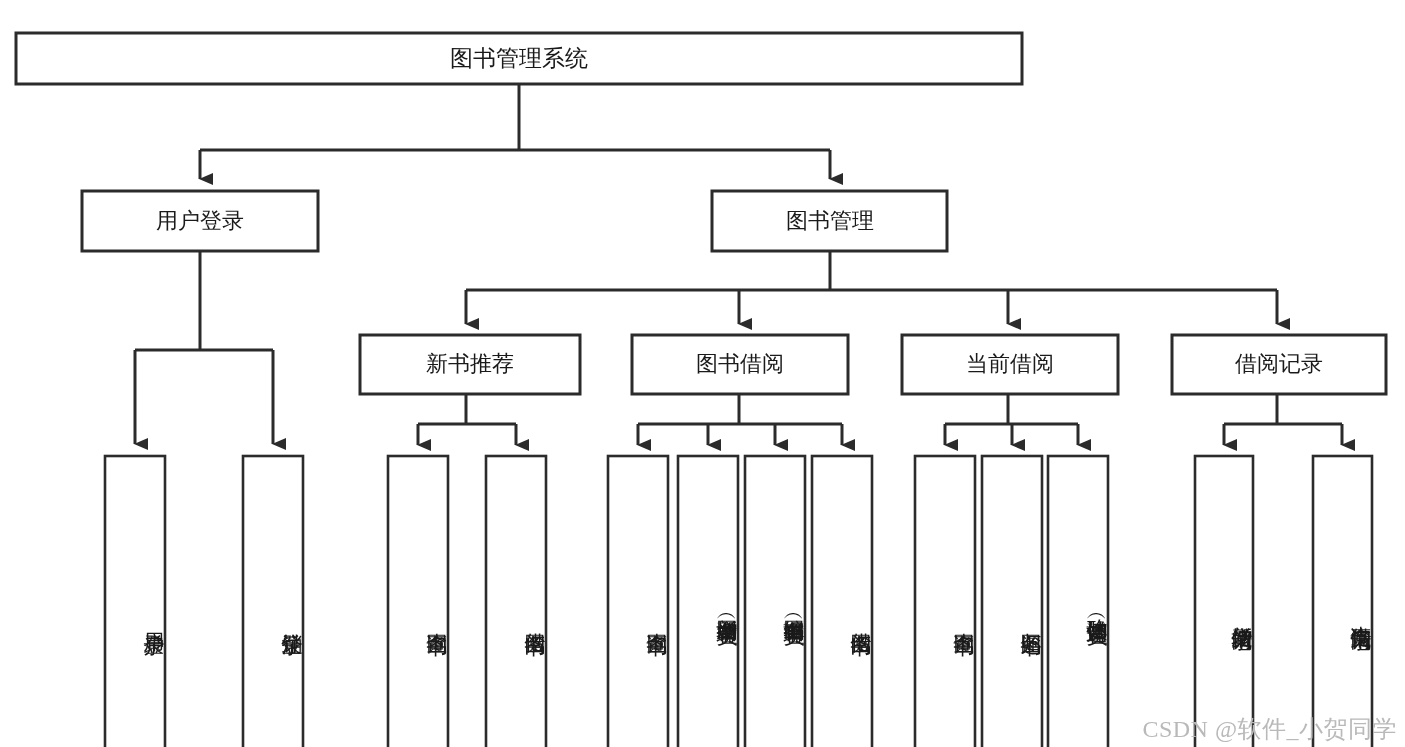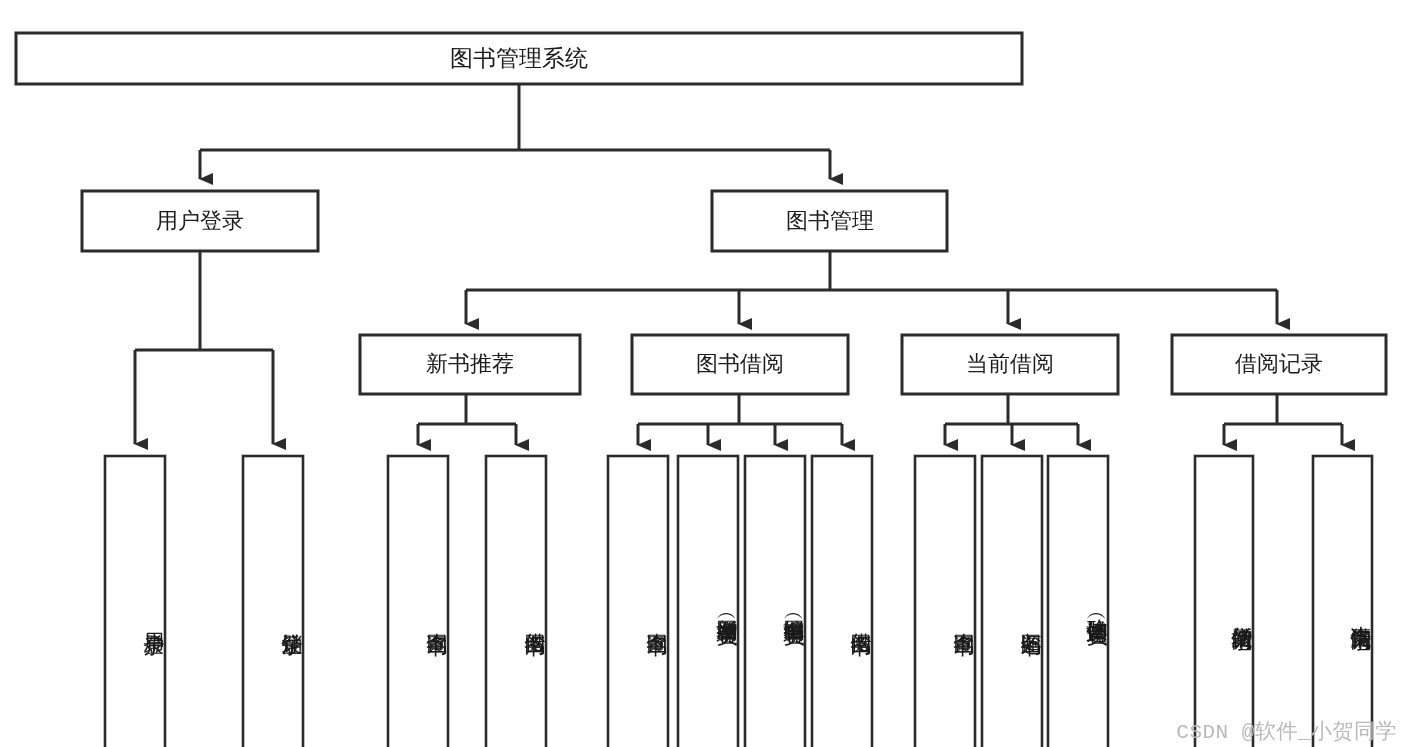--- a/index.html
+++ b/index.html
@@ -73,22 +73,22 @@
     display: flex;
     align-items: flex-start;
     justify-content: center;
     white-space: nowrap;
     pointer-events: none;
   }
   .watermark {
     position: absolute;
     right: 8px;
     bottom: 21px;
-    font-family: Liberation Mono, monospace;
-    font-size: 21px;
+    font-family: Liberation Serif, serif;
+    font-size: 24px;
     color: #b9b9b9;
     white-space: nowrap;
     letter-spacing: 0.5px;
   }
 </style>
 </head>
 <body>
 
 <div id="diagram-root">
 

